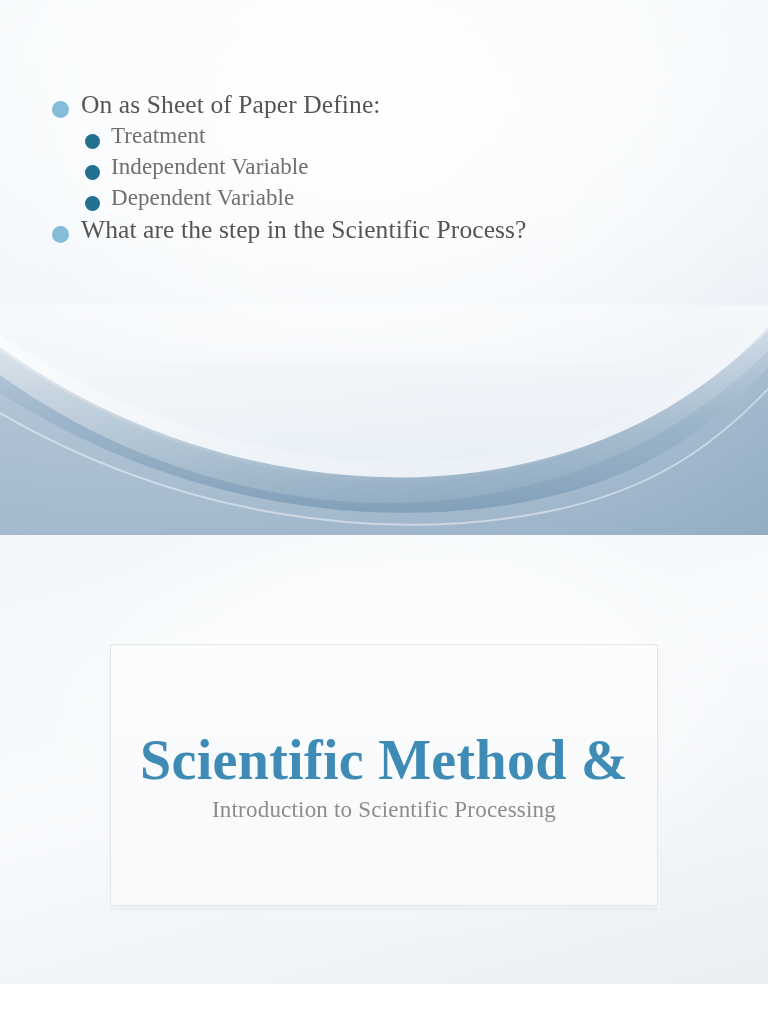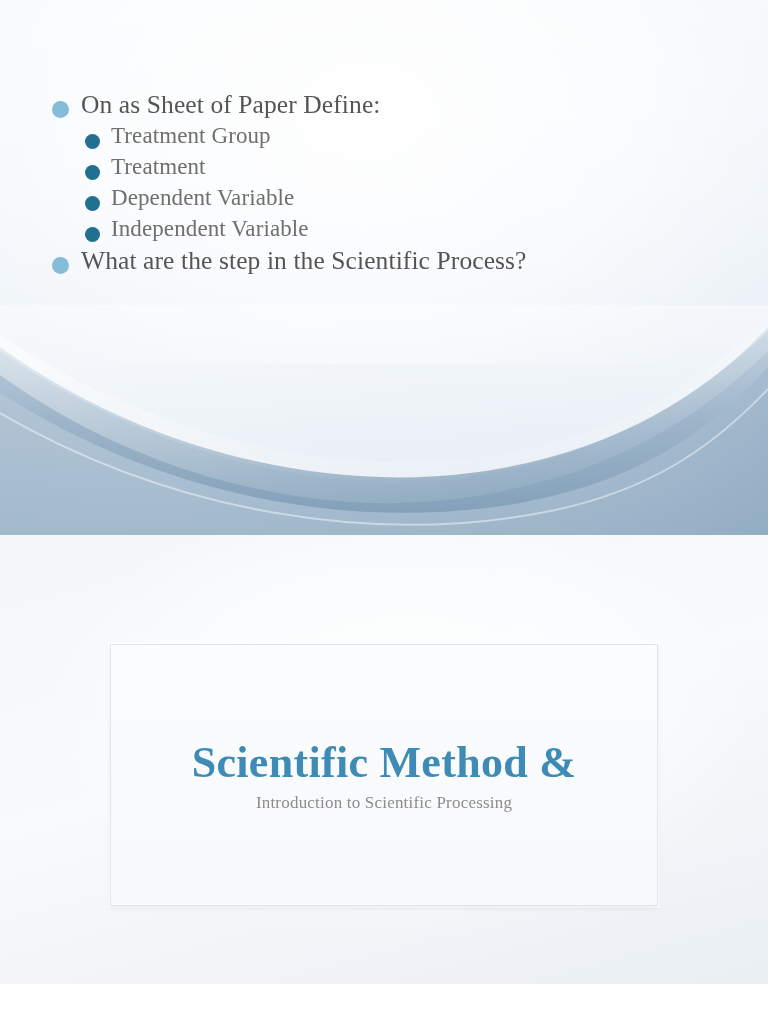--- a/index.html
+++ b/index.html
@@ -134,32 +134,32 @@
     border:1px solid #e2e6ea;
     box-shadow:0 2px 5px rgba(90,100,115,0.13),
                0 0 0 2px rgba(255,255,255,0.85);
     display:flex;
     flex-direction:column;
     align-items:center;
     justify-content:center;
   }
 
   .deck-title {
-    font-size:44px;
+    font-size:56px;
     font-weight:bold;
     color:#3e8cb6;
     text-align:center;
     line-height:1.18;
     letter-spacing:0.3px;
     padding:0 18px;
   }
 
   .deck-subtitle {
     margin-top:4px;
-    font-size:17px;
+    font-size:23px;
     color:#8c8c8c;
     text-align:right;
     letter-spacing:0.2px;
   }
 </style>
 </head>
 <body>
 
 <div id="page">
 
@@ -204,38 +204,34 @@
     </div>
 
     <div class="bullet-list">
 
       <div class="li lvl1">
         <span class="dot"></span>
         <span class="txt">On as Sheet of Paper Define:</span>
       </div>
 
 
+
       <div class="li lvl2">
         <span class="dot"></span>
-        <span class="txt">Treatment Group</span>
+        <span class="txt">Treatment</span>
       </div>
 
       <div class="li lvl2">
         <span class="dot"></span>
-        <span class="txt">Treatment</span>
+        <span class="txt">Independent Variable</span>
       </div>
 
       <div class="li lvl2">
         <span class="dot"></span>
         <span class="txt">Dependent Variable</span>
-      </div>
-
-      <div class="li lvl2">
-        <span class="dot"></span>
-        <span class="txt">Independent Variable</span>
       </div>
 
 
       <div class="li lvl1 gap-before">
         <span class="dot"></span>
         <span class="txt">What are the step in the Scientific Process?</span>
       </div>
 
     </div>
   </section>

